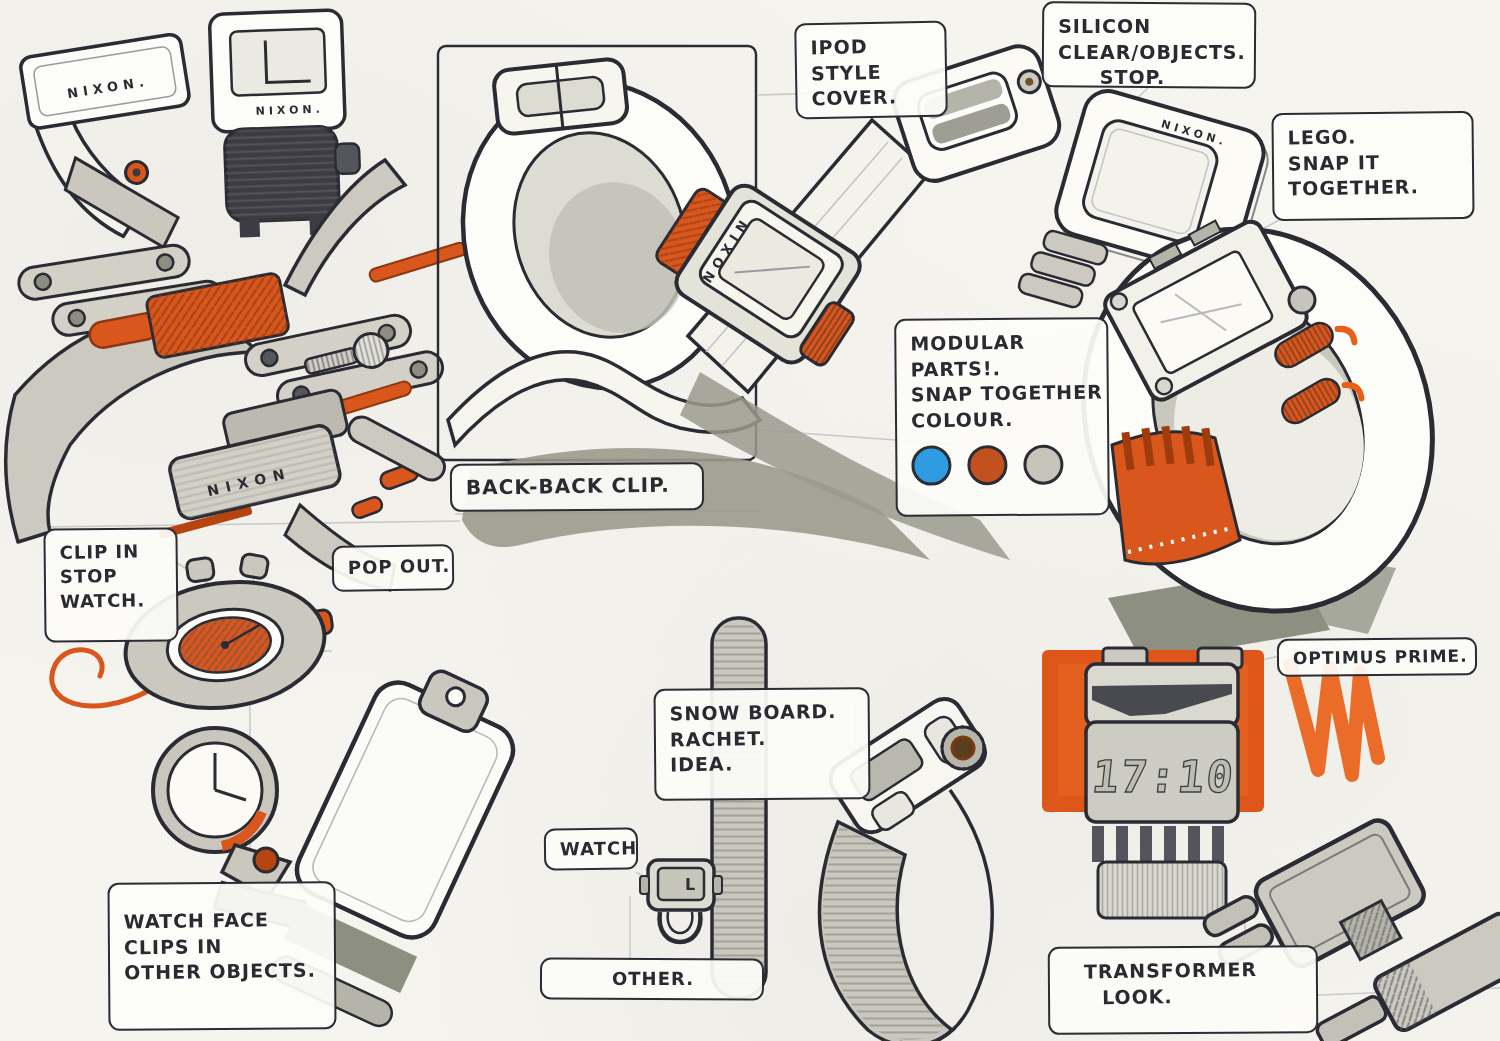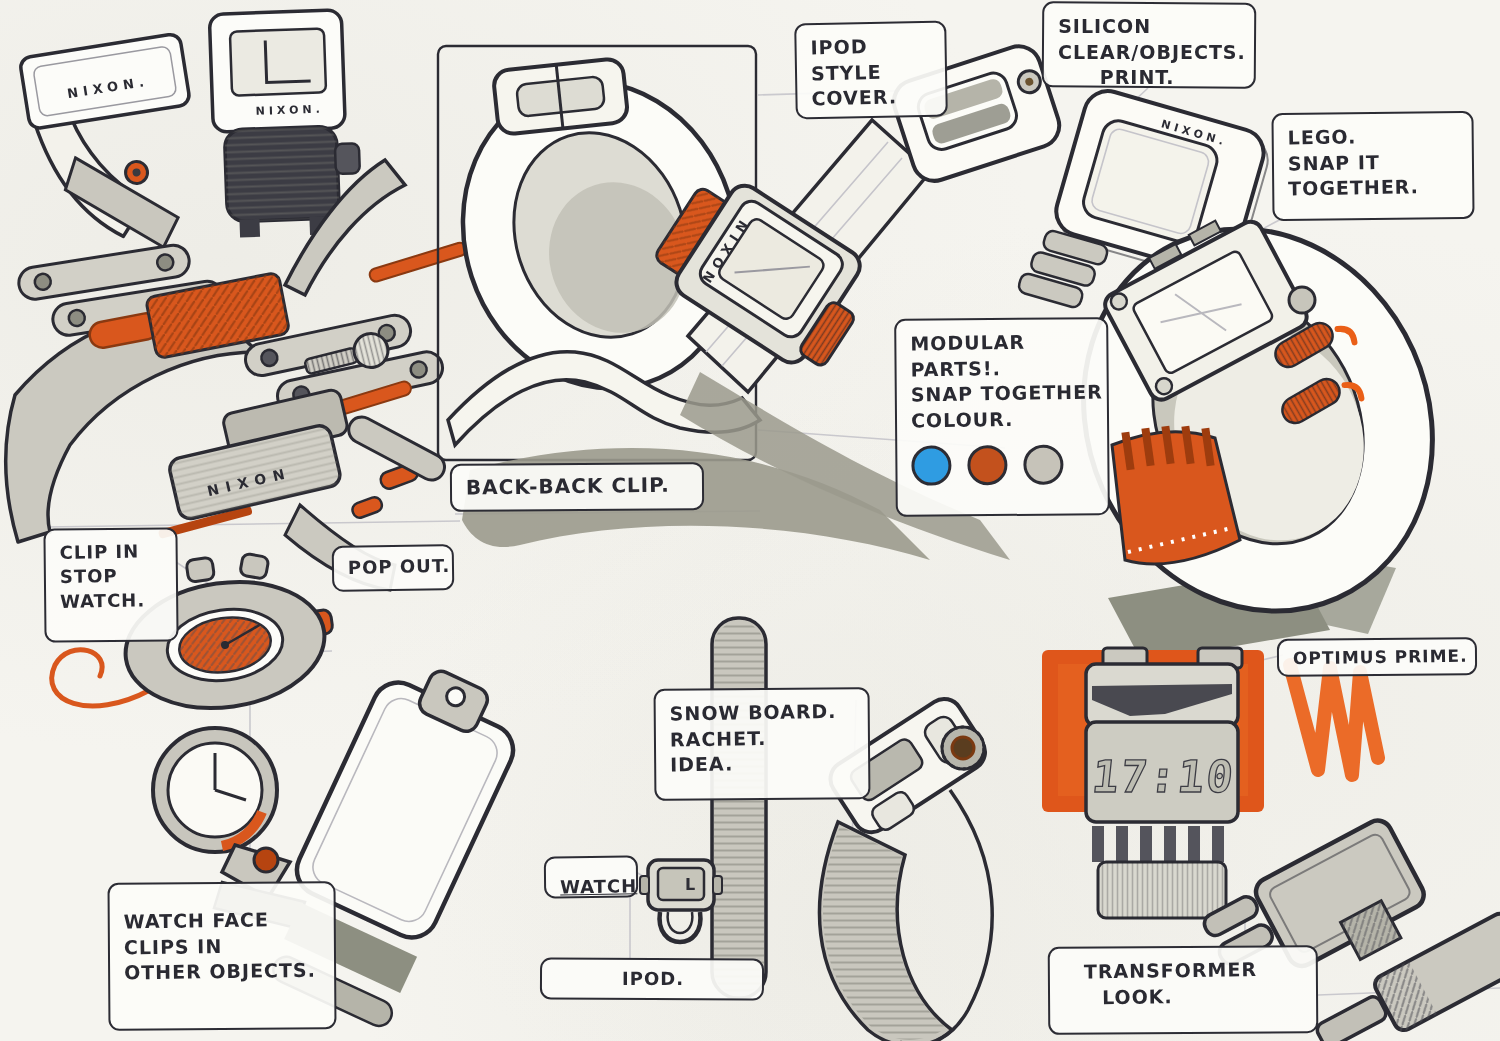--- a/index.html
+++ b/index.html
@@ -346,21 +346,21 @@
 
   <div class="callout" style="left:795px;top:22px;width:152px;height:96px;font-size:19px;transform:rotate(-1deg);">
     <span class="ln">IPOD</span>
     <span class="ln">STYLE</span>
     <span class="ln">COVER.</span>
   </div>
 
   <div class="callout" style="left:1042px;top:2px;width:214px;height:86px;font-size:19px;transform:rotate(.4deg);">
     <span class="ln">SILICON</span>
     <span class="ln">CLEAR/OBJECTS.</span>
-    <span class="ln" style="padding-left:42px;">PRINT.</span>
+    <span class="ln" style="padding-left:42px;">STOP.</span>
   </div>
 
   <div class="callout" style="left:1272px;top:112px;width:202px;height:108px;font-size:19px;transform:rotate(-.6deg);">
     <span class="ln">LEGO.</span>
     <span class="ln">SNAP IT</span>
     <span class="ln">TOGETHER.</span>
   </div>
 
   <div class="callout" style="left:895px;top:318px;width:214px;height:198px;font-size:19px;transform:rotate(-.5deg);">
     <span class="ln">MODULAR</span>
@@ -387,26 +387,26 @@
   <div class="callout" style="left:332px;top:545px;width:122px;height:46px;font-size:18px;padding-top:8px;transform:rotate(-.8deg);">
     <span class="ln">POP OUT.</span>
   </div>
 
   <div class="callout" style="left:654px;top:688px;width:216px;height:112px;font-size:19px;transform:rotate(-.5deg);">
     <span class="ln">SNOW BOARD.</span>
     <span class="ln">RACHET.</span>
     <span class="ln">IDEA.</span>
   </div>
 
-  <div class="callout" style="left:544px;top:856px;width:94px;height:42px;font-size:18px;padding-top:17px;transform:rotate(-.6deg);text-decoration:underline;">
+  <div class="callout" style="left:544px;top:828px;width:94px;height:42px;font-size:18px;padding-top:7px;transform:rotate(-.6deg);">
     <span class="ln">WATCH</span>
   </div>
 
   <div class="callout" style="left:540px;top:958px;width:224px;height:42px;font-size:18px;padding-top:7px;text-align:center;transform:rotate(.3deg);">
-    <span class="ln">IPOD.</span>
+    <span class="ln">OTHER.</span>
   </div>
 
   <div class="callout" style="left:108px;top:882px;width:228px;height:148px;font-size:19px;padding-top:24px;transform:rotate(-.4deg);">
     <span class="ln">WATCH FACE</span>
     <span class="ln">CLIPS IN</span>
     <span class="ln">OTHER OBJECTS.</span>
   </div>
 
   <div class="callout" style="left:1277px;top:638px;width:200px;height:38px;font-size:17px;padding-top:6px;transform:rotate(-.5deg);">
     <span class="ln">OPTIMUS PRIME.</span>

